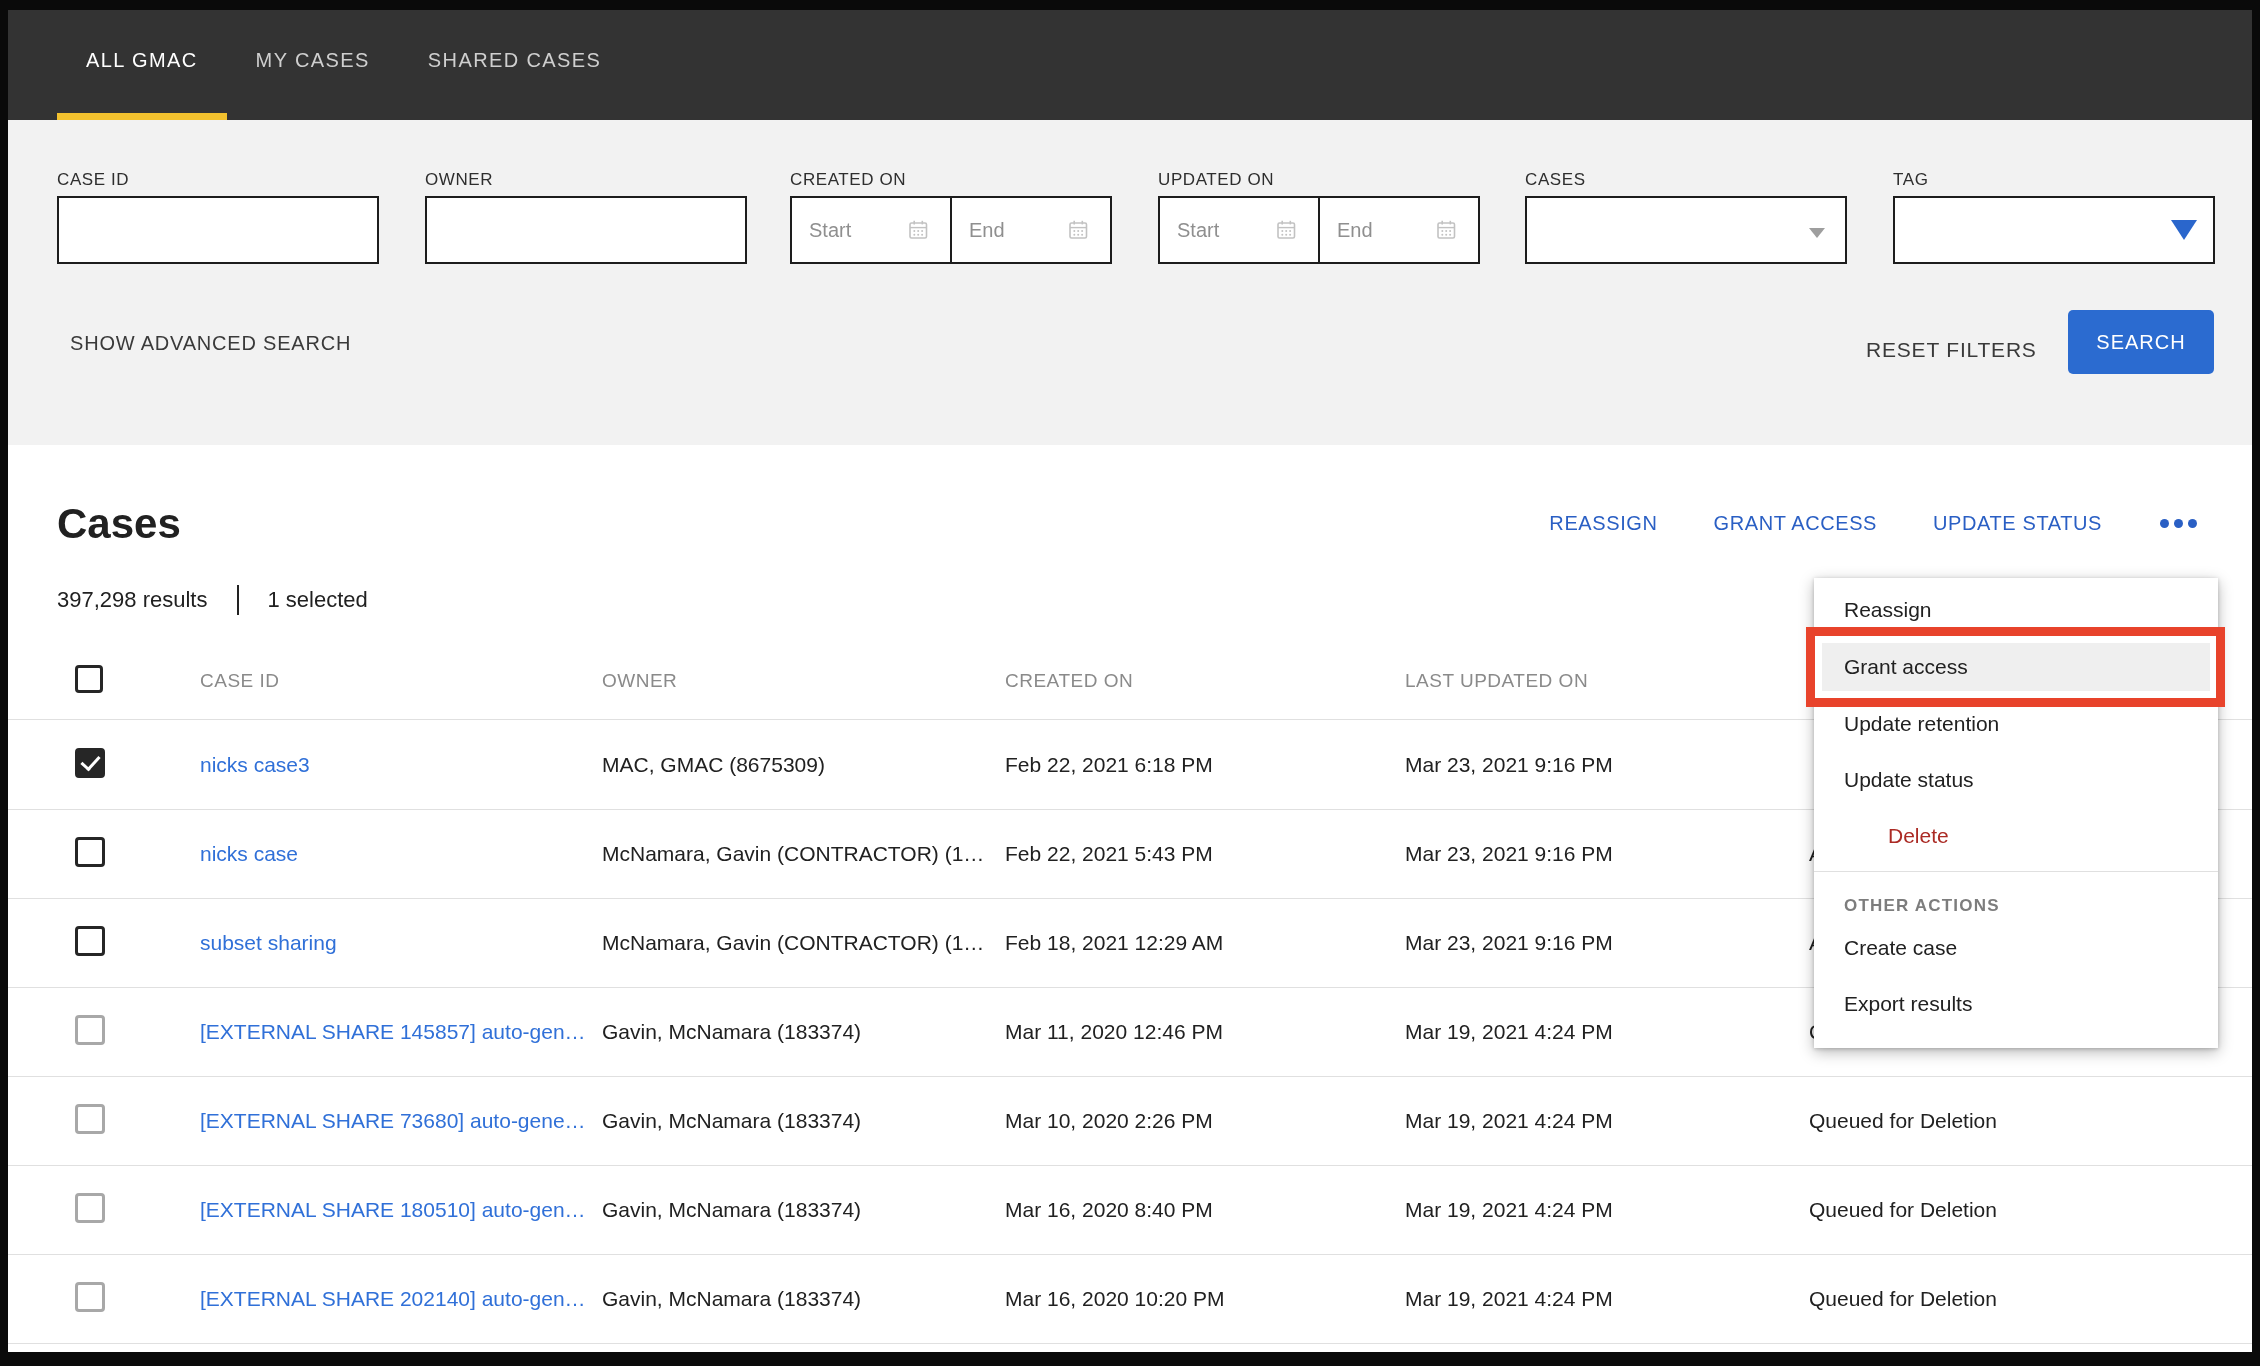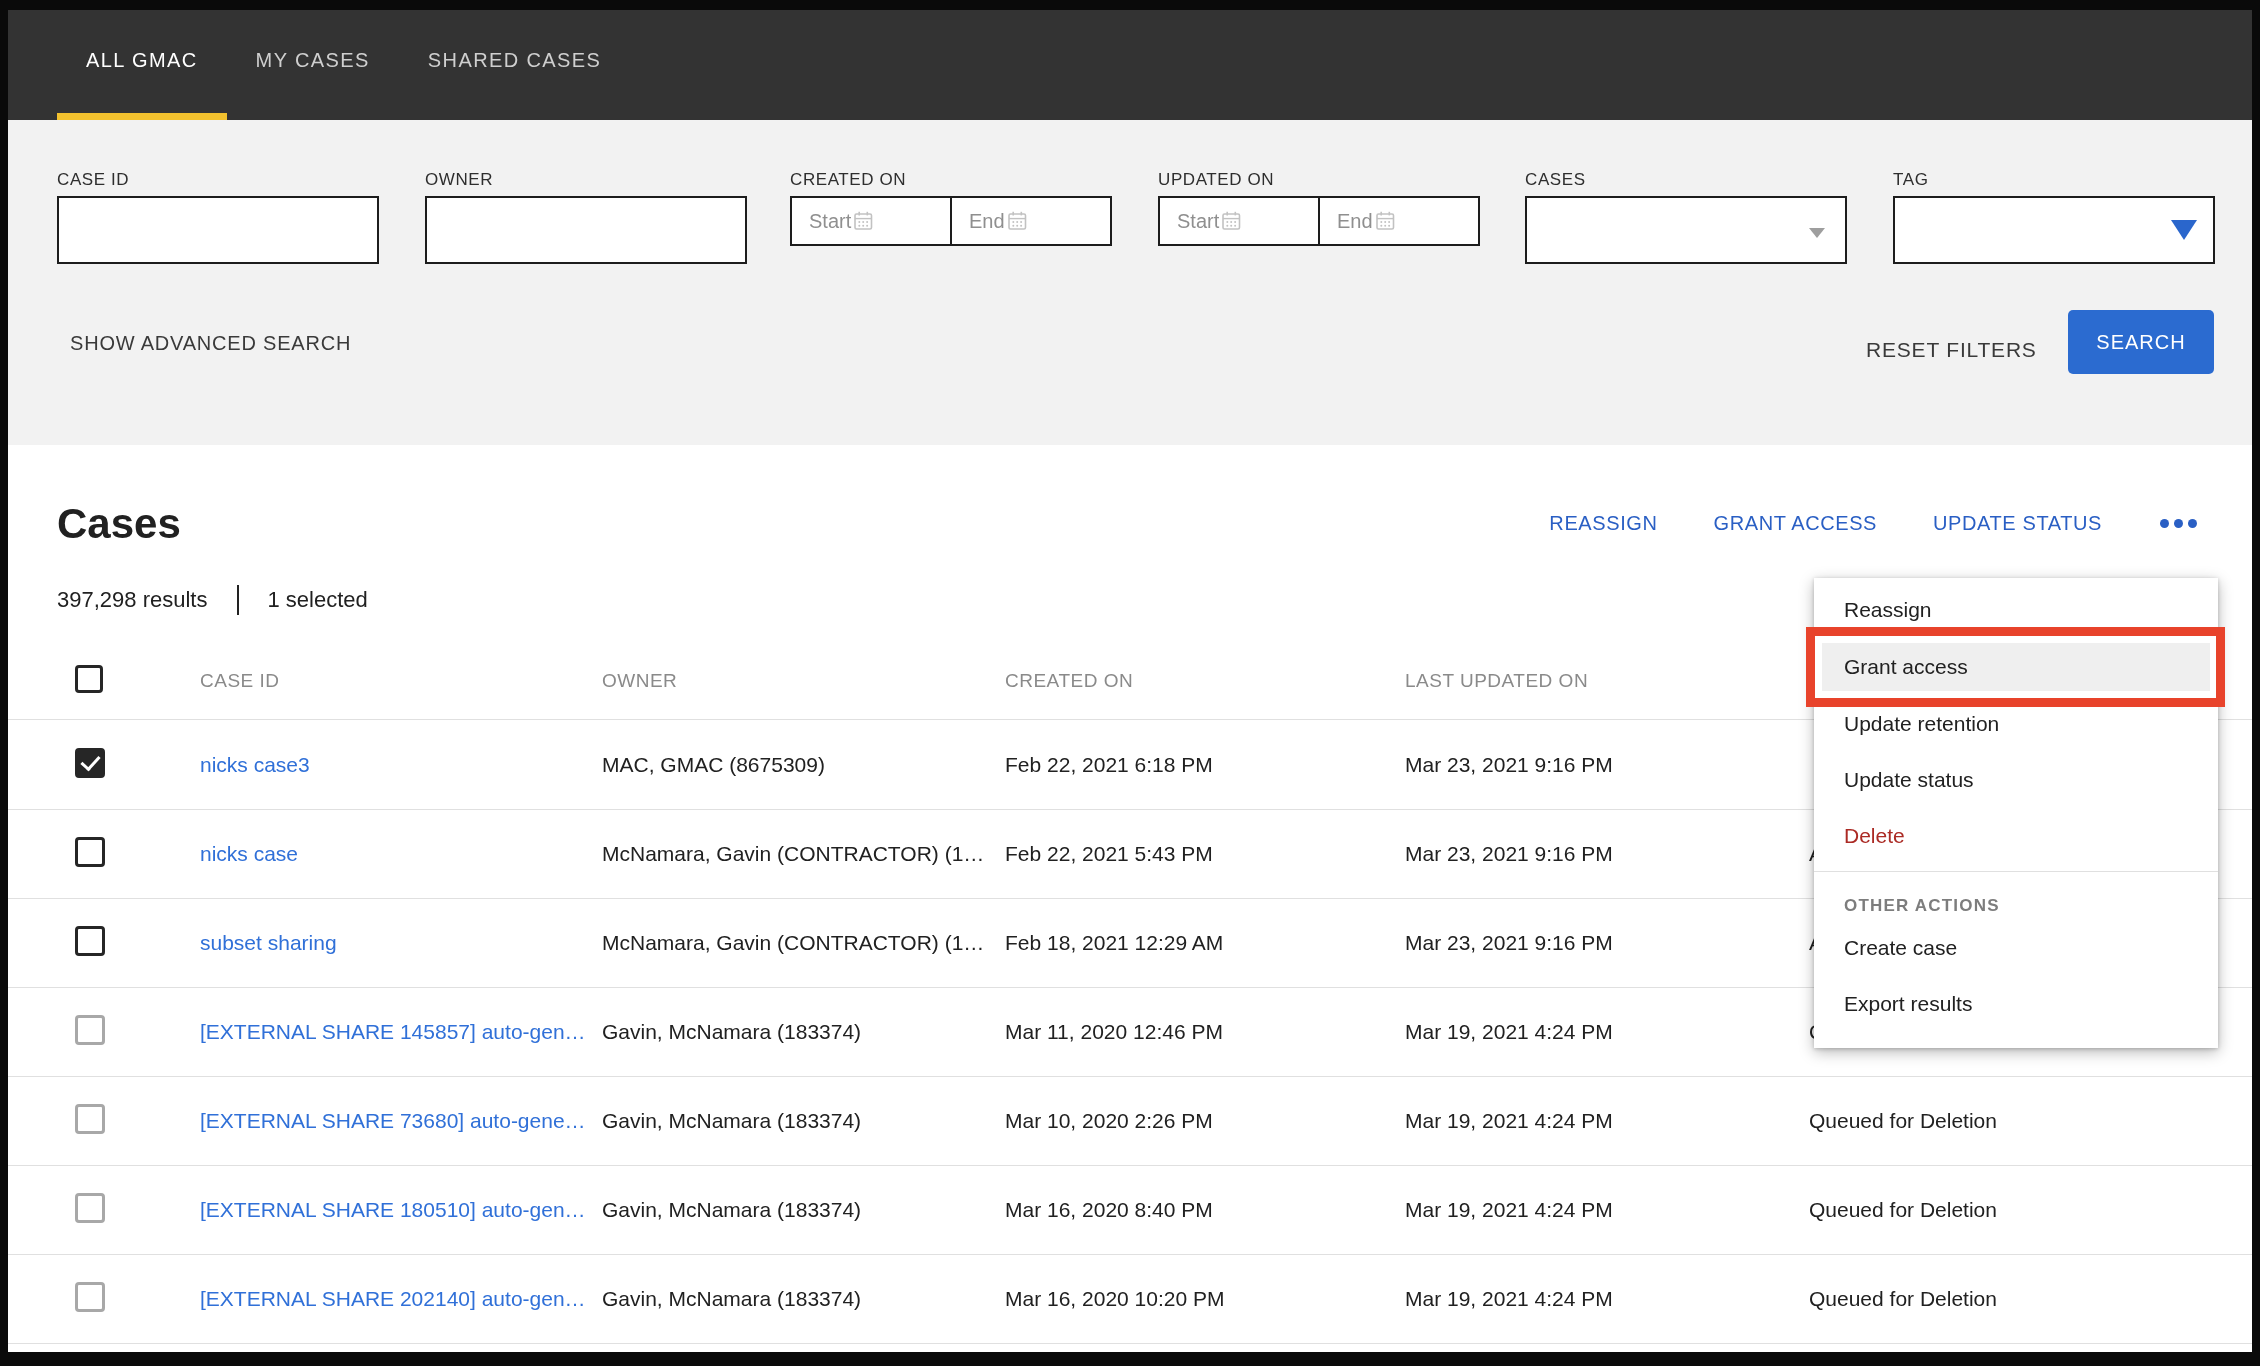--- a/index.html
+++ b/index.html
@@ -19,21 +19,21 @@
   .tab { position:relative; display:flex; align-items:center; padding:0 29px; cursor:pointer; }
   .tab .tab-label { font-size:20px; letter-spacing:1.4px; font-weight:500; color:#cfcfcf; }
   .tab.active .tab-label { color:#ffffff; }
   .tab.active::after { content:""; position:absolute; left:0; right:0; bottom:0; height:7px; background:#F2C12E; }
 
   
   .filterbar { position:absolute; left:0; top:120px; width:2260px; height:325px; background:#F2F2F2; }
   .f-label { position:absolute; top:50px; font-size:17px; font-weight:500; letter-spacing:0.6px; color:#2e2e2e; }
   .f-input { position:absolute; top:76px; height:68px; background:#fff; border:2px solid #1d1d1d; font-size:20px; color:#222; padding:0 14px; outline:none; }
   .datepair { position:absolute; top:76px; display:flex; }
-  .datebox { width:162px; height:50px; background:#fff; border:2px solid #1d1d1d; display:flex; align-items:center; justify-content:flex-start; padding:0 20px 0 17px; cursor:pointer; }
+  .datebox { width:162px; height:68px; background:#fff; border:2px solid #1d1d1d; display:flex; align-items:center; justify-content:space-between; padding:0 20px 0 17px; cursor:pointer; }
   .datebox + .datebox { margin-left:-2px; }
   .datebox .ph { font-size:20px; color:#8f8f8f; }
   .selectbox { position:absolute; top:76px; height:68px; background:#fff; border:2px solid #1d1d1d; cursor:pointer; }
   .caret-small { position:absolute; right:20px; top:30px; width:0; height:0; border-left:8px solid transparent; border-right:8px solid transparent; border-top:10px solid #9e9e9e; }
   .caret-big { position:absolute; right:16px; top:22px; width:0; height:0; border-left:13px solid transparent; border-right:13px solid transparent; border-top:20px solid #2a66cc; }
   .advanced { position:absolute; left:70px; top:212px; font-size:20px; letter-spacing:0.8px; font-weight:500; color:#3a3a3a; cursor:pointer; }
   .reset { position:absolute; left:1866px; top:218px; font-size:21px; letter-spacing:0.8px; font-weight:500; color:#3a3a3a; cursor:pointer; }
   .search-btn { position:absolute; left:2068px; top:190px; width:146px; height:64px; background:#2B6BD0; border:none; border-radius:5px; color:#fff; font-size:20px; letter-spacing:1px; font-weight:500; cursor:pointer; font-family:inherit; }
 
   
@@ -63,21 +63,21 @@
   .cb-checked::after { content:""; position:absolute; left:7px; top:1px; width:8px; height:15px; border:solid #fff; border-width:0 3.5px 3.5px 0; transform:rotate(42deg); }
   .thead .cb { width:28px; height:28px; }
 
   
   .chip-frag { position:absolute; left:-3px; top:50%; transform:translateY(-50%); width:110px; height:44px; border:3px solid #B3302A; border-radius:5px; }
 
   
   .menu { position:absolute; left:1814px; top:578px; width:404px; background:#fff; z-index:30; box-shadow:0 4px 14px rgba(0,0,0,0.28), 0 1px 4px rgba(0,0,0,0.2); padding:4px 0 16px 0; }
   .menu-item { height:56px; display:flex; align-items:center; padding-left:30px; font-size:21px; color:#212121; cursor:pointer; }
   .menu-item.highlight { height:48px; margin:5px 8px; background:#EFEFEF; padding-left:22px; }
-  .menu-item.delete { color:#AB2A24; }
+  .menu-item.delete { color:#AB2A24;margin-left:44px; }
   .menu-divider { height:1px; background:#e0e0e0; margin-top:7px; }
   .menu-section { padding:24px 0 4px 30px; font-size:17px; letter-spacing:1.2px; color:#7d7d7d; font-weight:600; }
 
   
   .annotation { position:absolute; left:1806px; top:627px; width:419px; height:80px; border:9px solid #E8432B; z-index:40; pointer-events:none; }
 
   .cal-icon { flex:0 0 auto; }
 </style>
 </head>
 <body>

